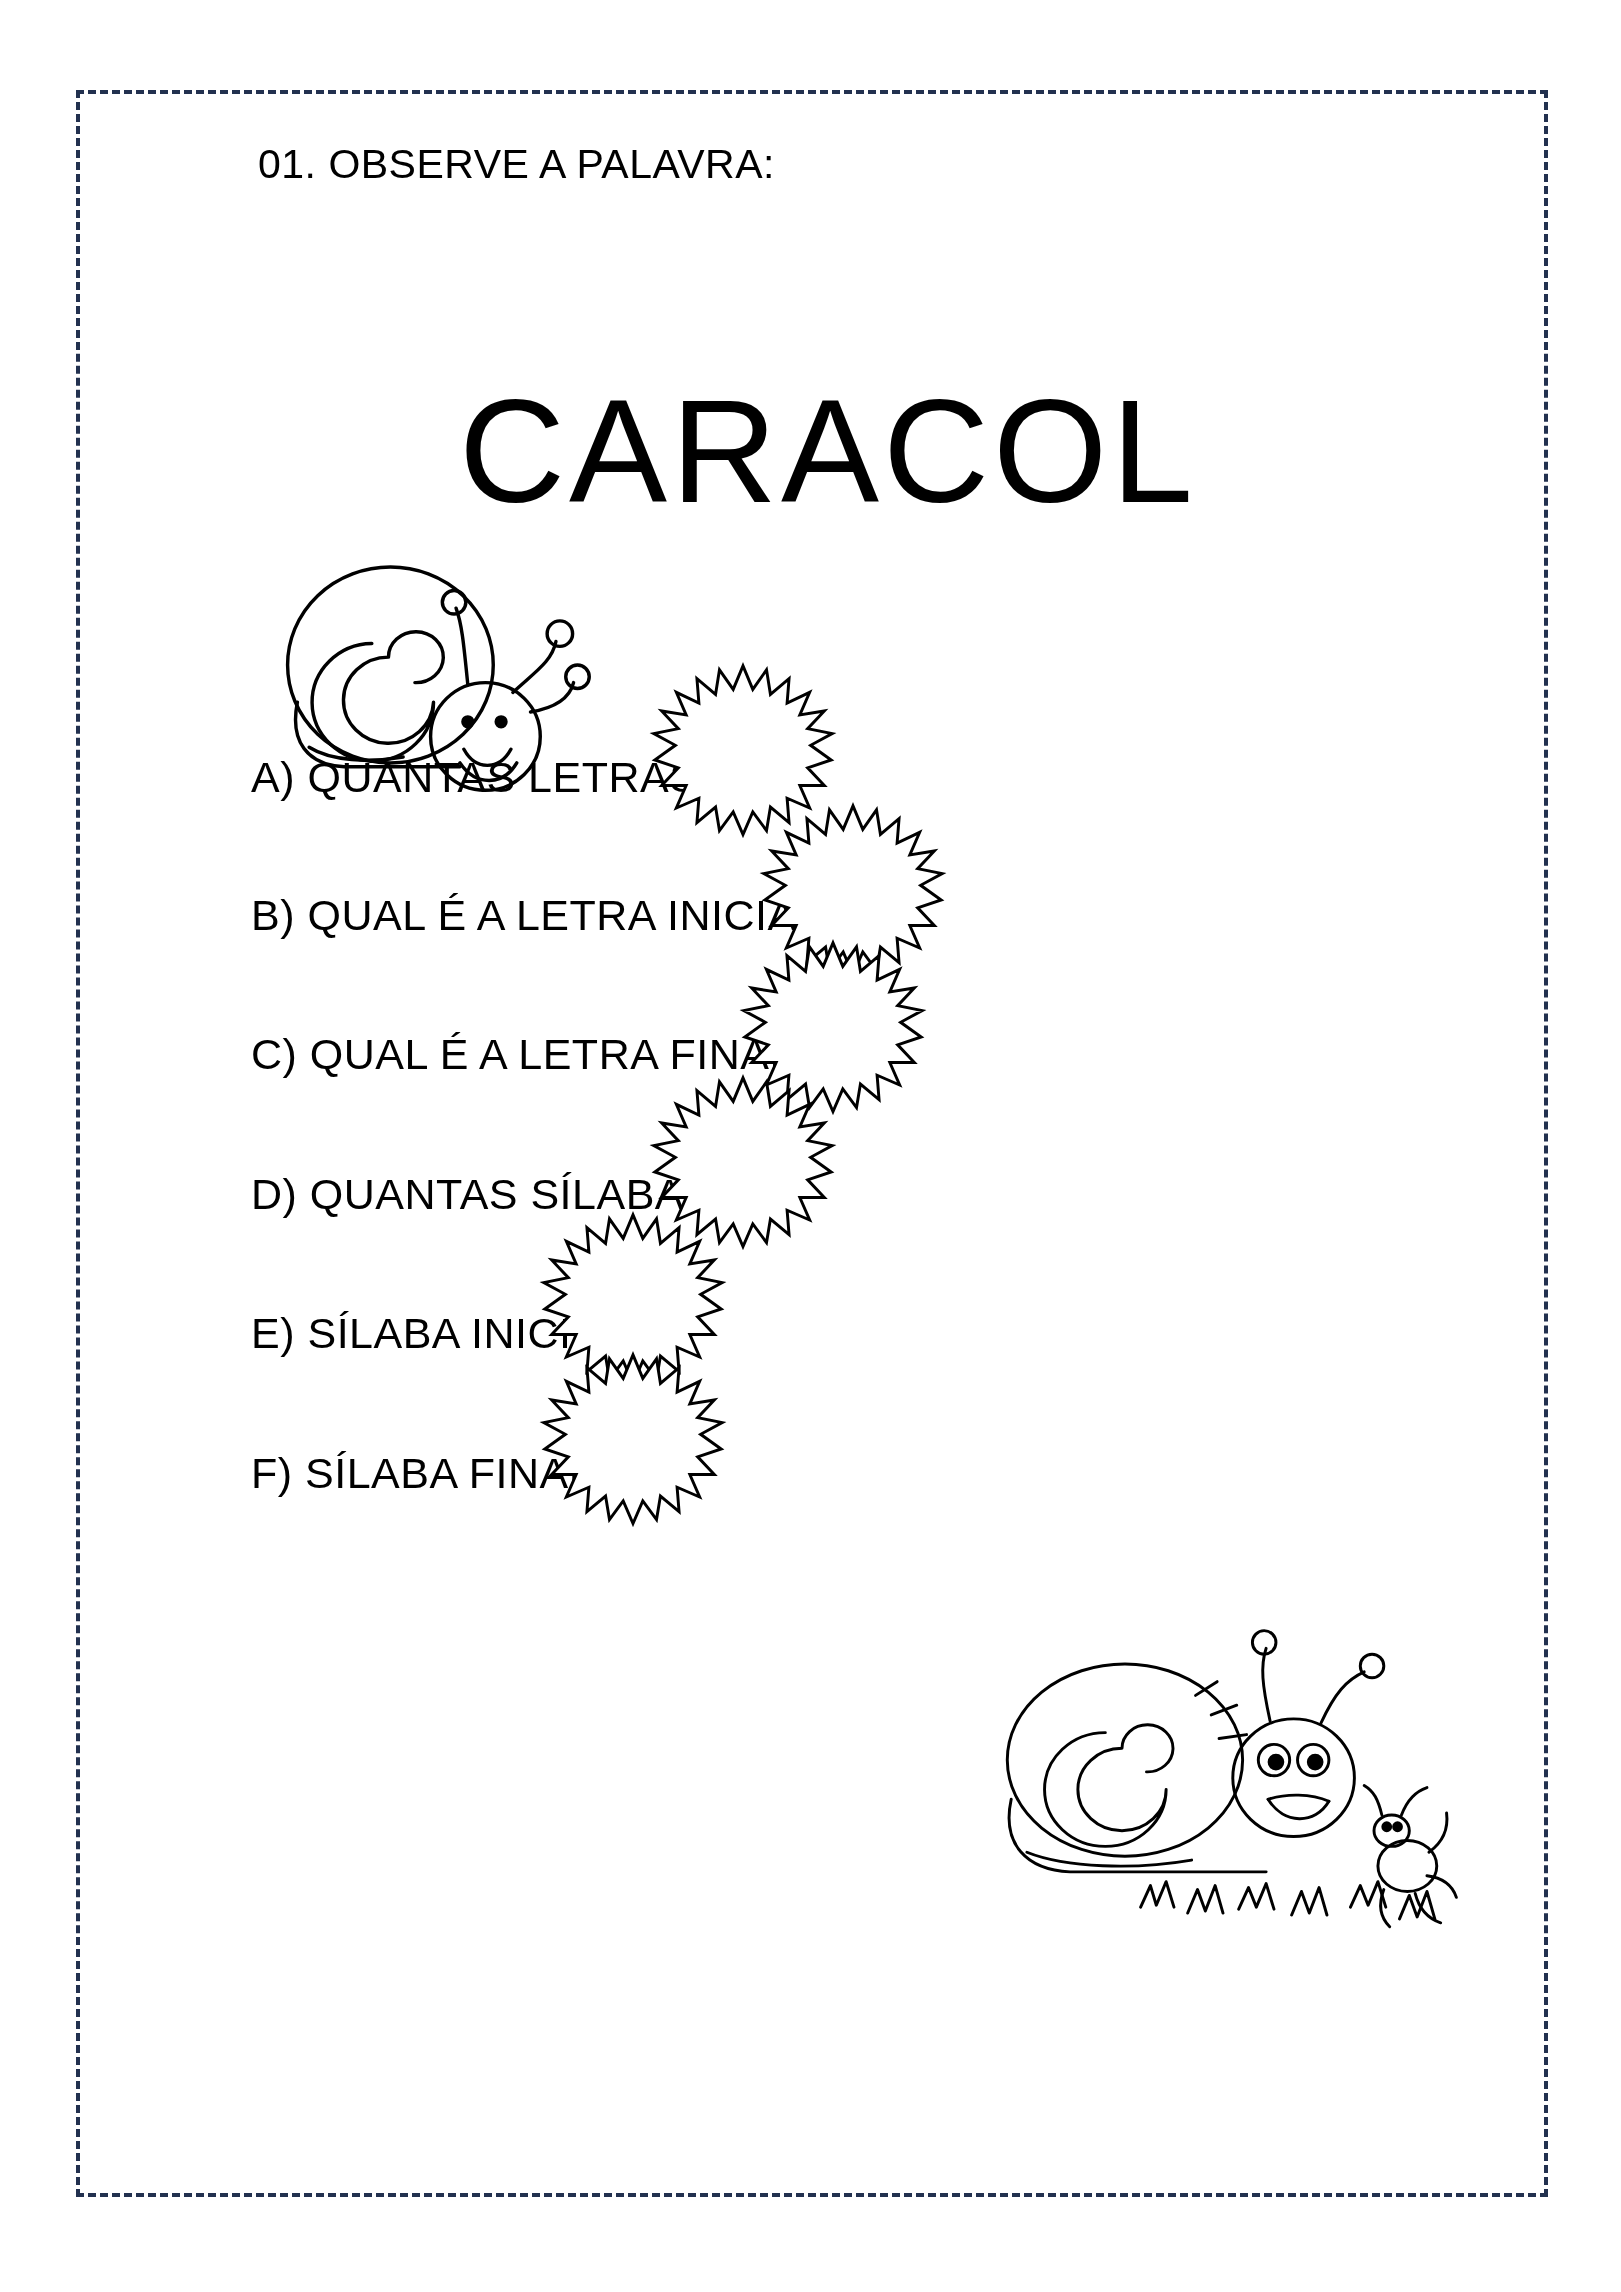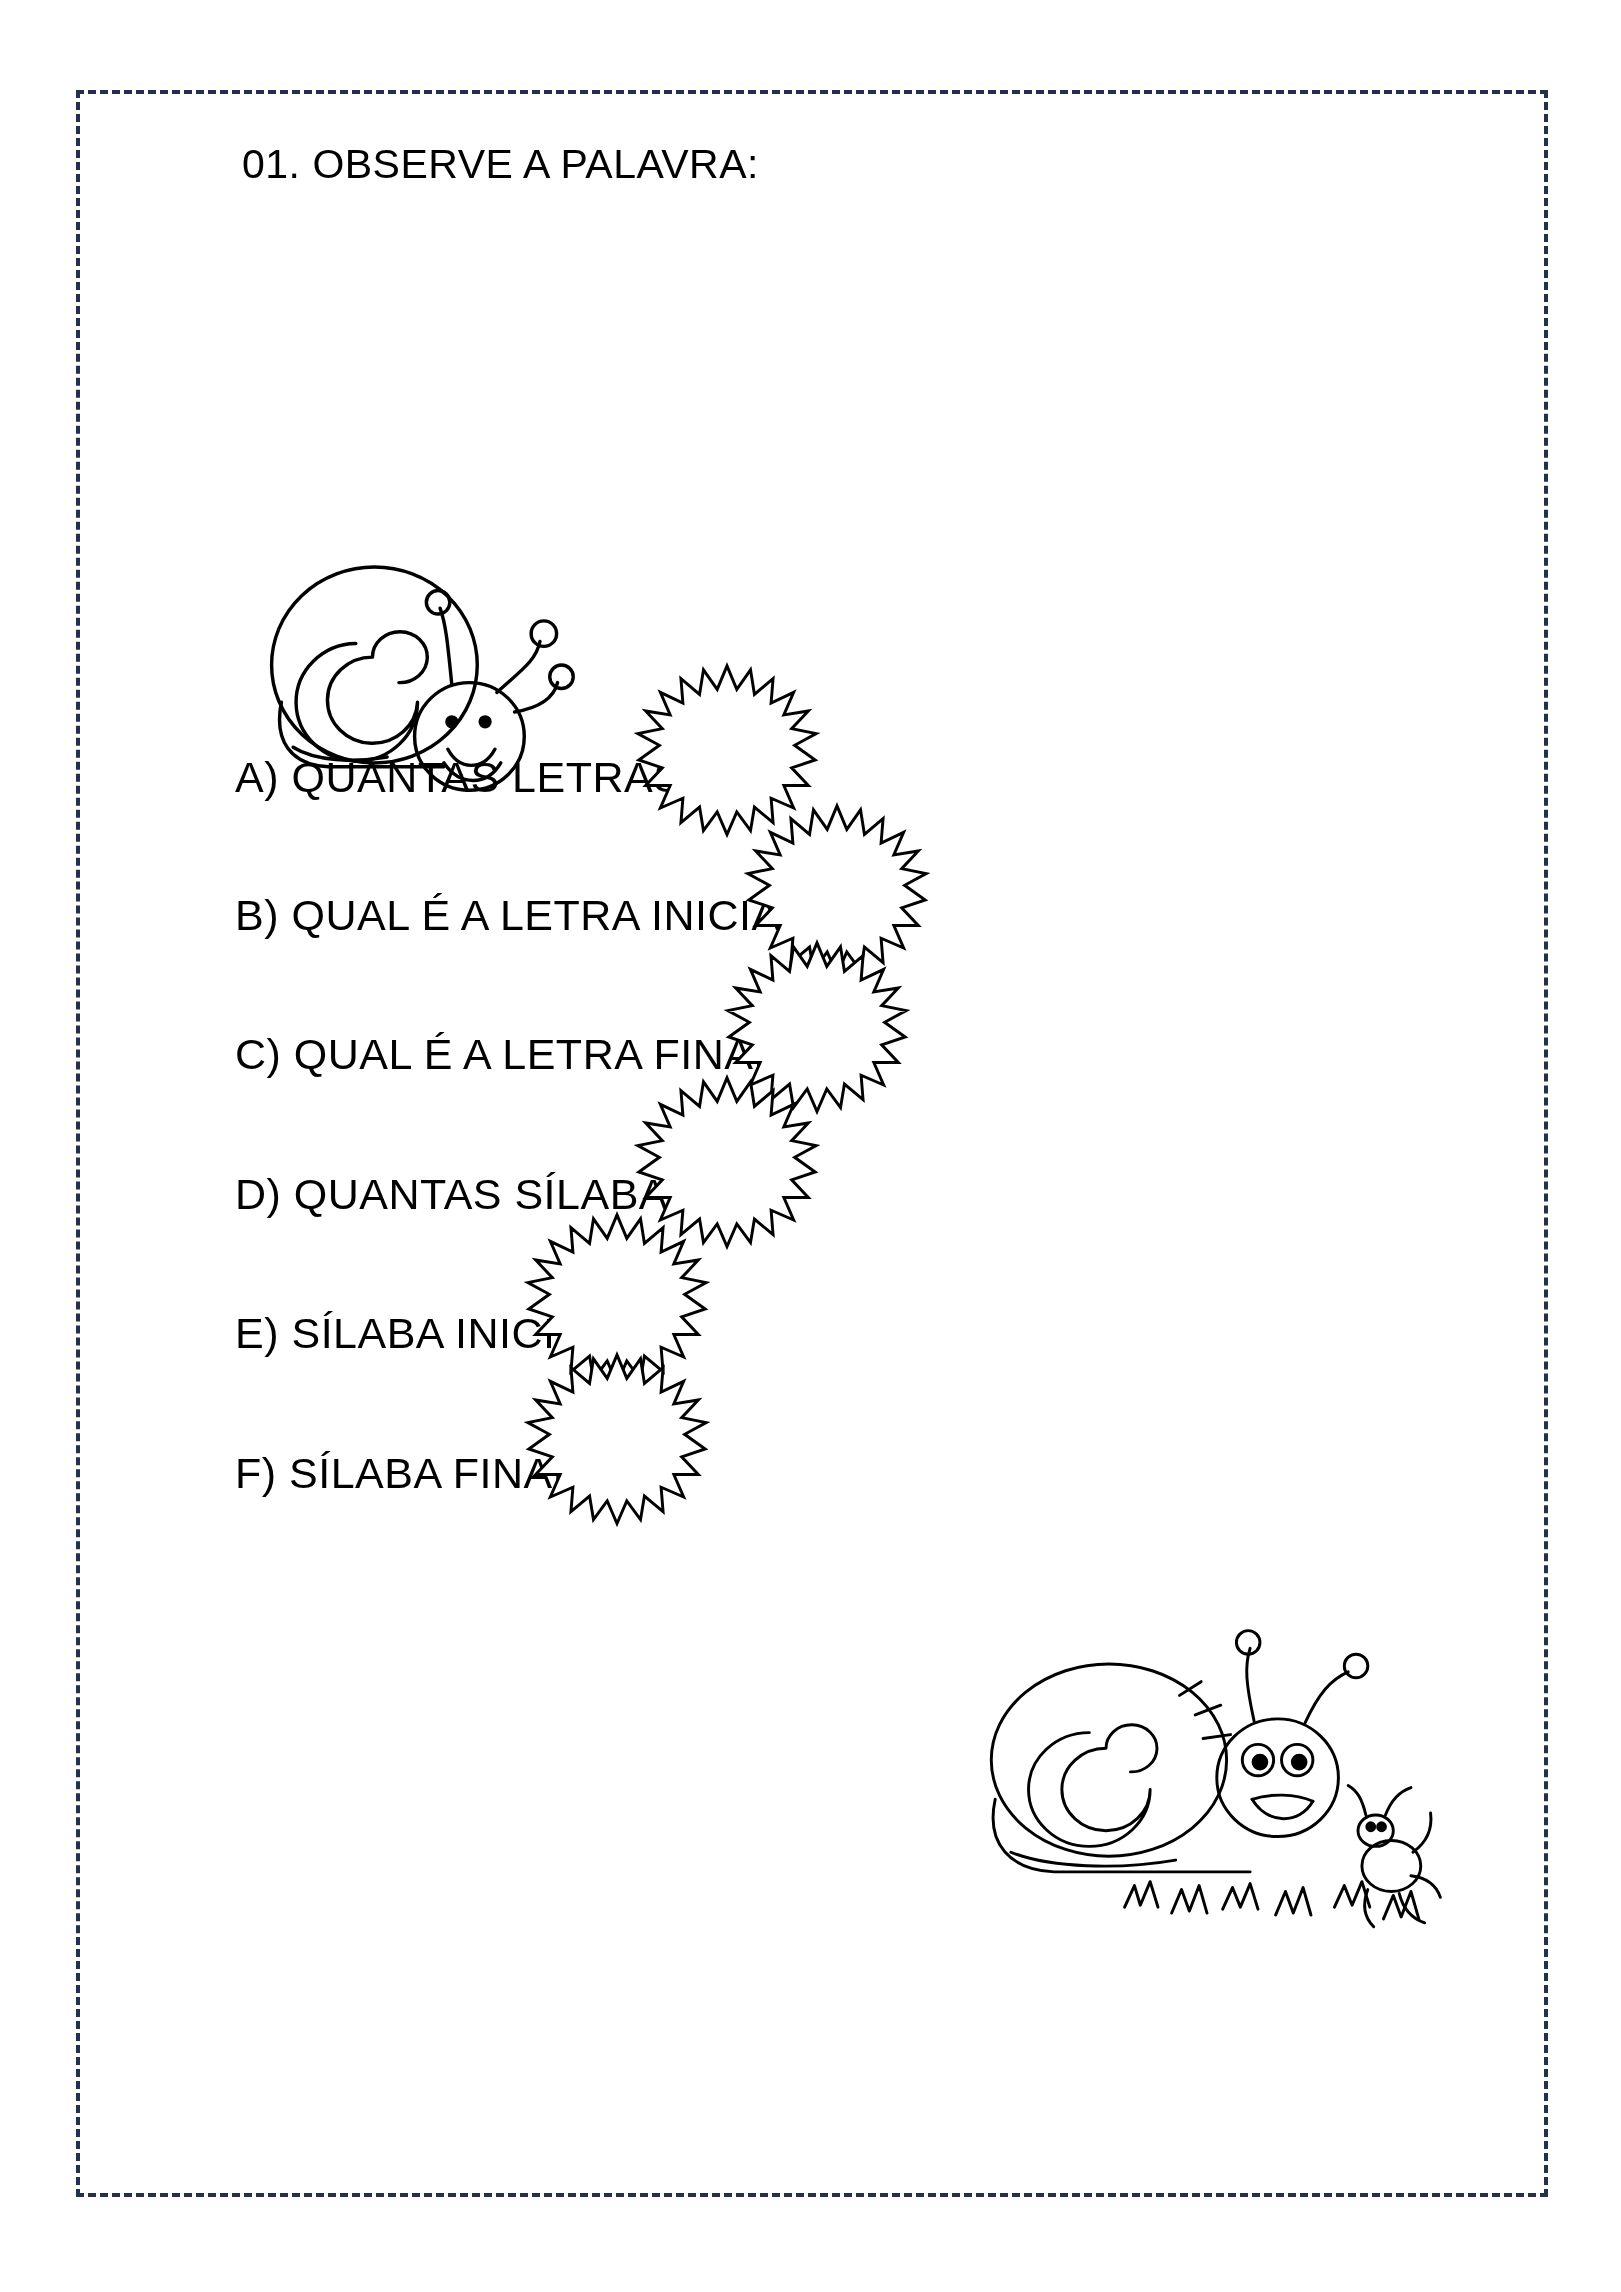--- a/index.html
+++ b/index.html
@@ -31,21 +31,21 @@
     top: 90px;
     width: 1472px;
     height: 2107px;
     border: 4.9px dashed #22314f;
     box-sizing: border-box;
     background: #ffffff;
   }
 
   .content {
     position: absolute;
-    left: 0;
+    left: 16px;
     top: 0;
     width: 100%;
     height: 100%;
   }
 
   .instruction {
     position: absolute;
     left: 162px;
     top: 47px;
     font-size: 41px;
@@ -110,20 +110,21 @@
 </head>
 <body>
 
 <div class="page">
 
   <div class="worksheet-frame">
     <div class="content">
 
       <div class="instruction">01. OBSERVE A PALAVRA:</div>
 
+      <div class="headword">CARACOL</div>
 
       <div class="snail-top">
         <svg viewBox="0 0 340 270" width="333" height="265" fill="none" stroke="#000" stroke-width="3.5" stroke-linecap="round" stroke-linejoin="round">
 
           <ellipse cx="125" cy="112" rx="105" ry="100"></ellipse>
 
           <path d="M150 130 a28 26 0 1 0 -27 -26 a46 44 0 1 0 46 46 a62 60 0 1 1 -63 -60"></path>
 
           <path d="M30 150 c-8 40 10 64 48 66 l118 0"></path>
           <path d="M42 196 c22 14 62 16 96 10"></path>

